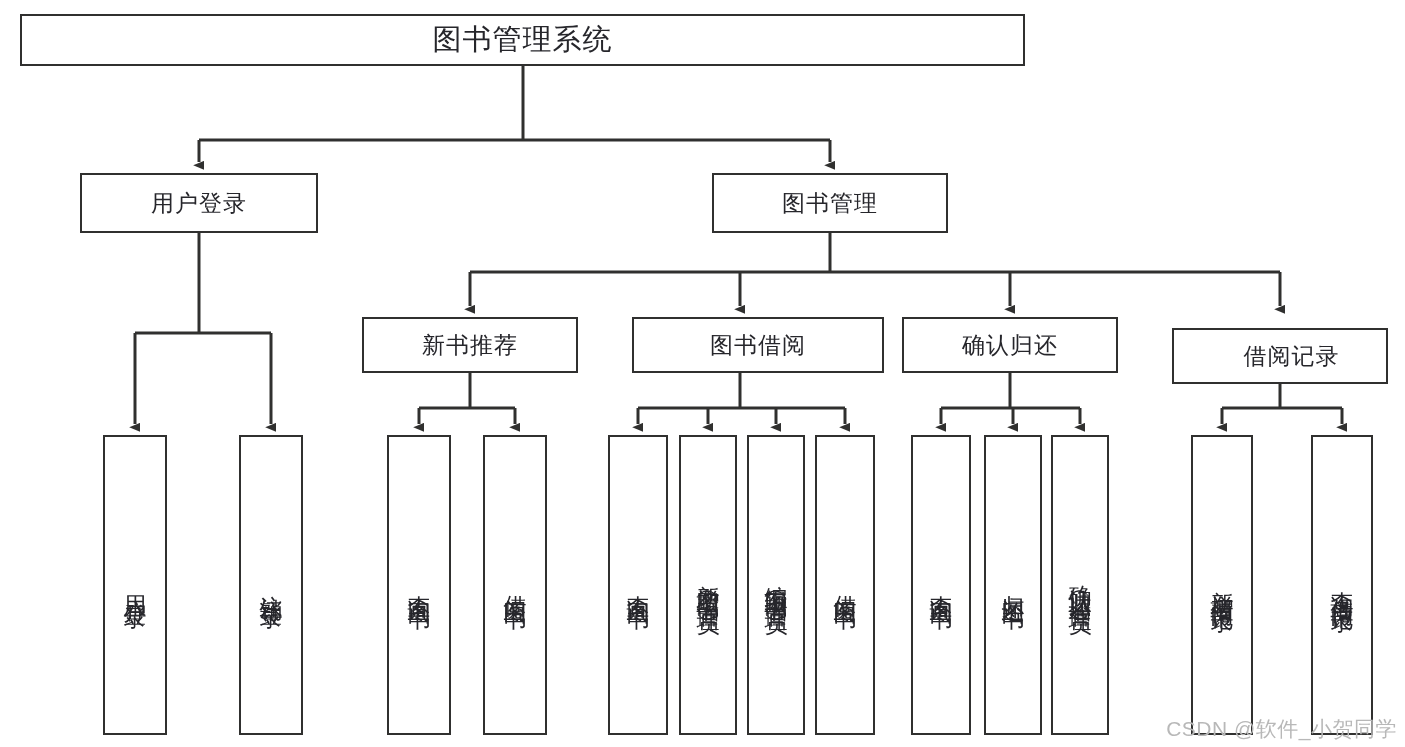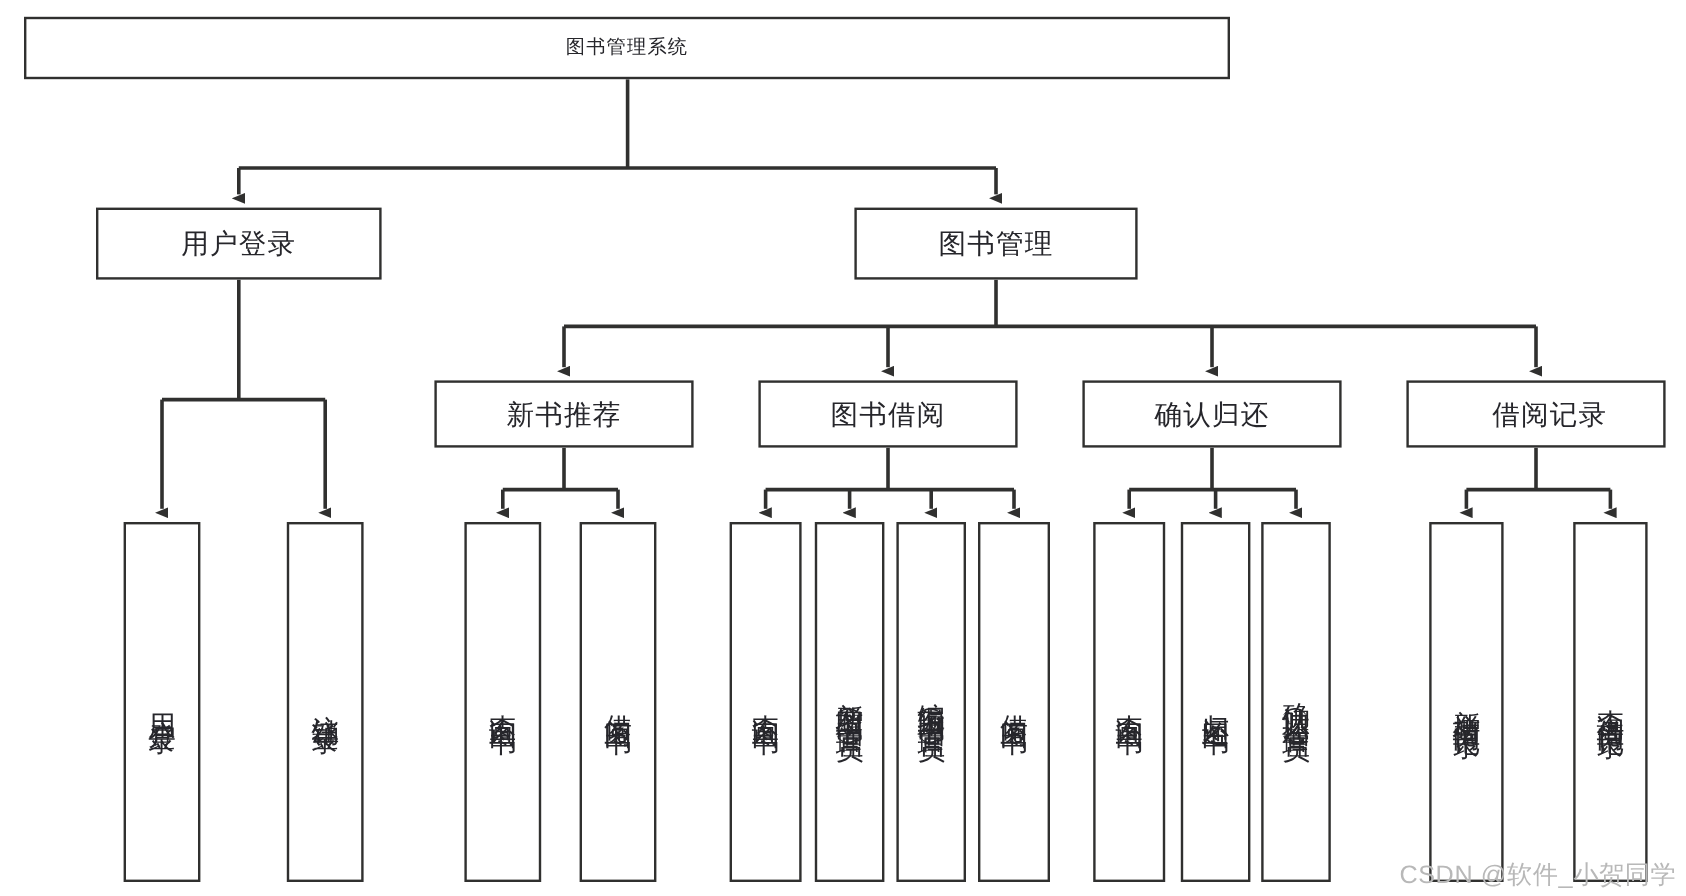--- a/index.html
+++ b/index.html
@@ -45,21 +45,21 @@
   .node-v {
     writing-mode: vertical-rl;
     text-orientation: upright;
     font-size: 23px;
     line-height: 1.35;
     letter-spacing: 4px;
     text-align: center;
     padding: 4px 0;
   }
   #root-node {
-    font-size: 16px;
+    font-size: 29px;
   }
   #watermark {
     position: absolute;
     right: 8px;
     bottom: 4px;
     font-size: 21px;
     color: #b8b8b8;
     white-space: nowrap;
     letter-spacing: 0.5px;
   }
@@ -118,23 +118,23 @@
       <path d="M1342,408 L1342,424" marker-end="url(#arrow)"></path>
     </g>
   </svg>
 
   <div class="node node-h" id="root-node" style="left: 20px; top: 14px; width: 1005px; height: 52px;">图书管理系统</div>
 
   <div class="node node-h" style="left: 80px; top: 173px; width: 238px; height: 60px;">用户登录</div>
   <div class="node node-h" style="left: 712px; top: 173px; width: 236px; height: 60px;">图书管理</div>
 
   <div class="node node-h" style="left: 362px; top: 317px; width: 216px; height: 56px;">新书推荐</div>
-  <div class="node node-h" style="left: 632px; top: 317px; width: 216px; height: 56px;">图书借阅</div>
+  <div class="node node-h" style="left: 632px; top: 317px; width: 252px; height: 56px;">图书借阅</div>
   <div class="node node-h" style="left: 902px; top: 317px; width: 216px; height: 56px;">确认归还</div>
-  <div class="node node-h" style="left: 1172px; top: 317px; width: 216px; height: 56px; padding-left: 23px;">借阅记录</div>
+  <div class="node node-h" style="left: 1172px; top: 328px; width: 216px; height: 56px; padding-left: 23px;">借阅记录</div>
 
   <div class="node node-v" style="left: 103px; top: 435px; width: 64px; height: 300px;">用户登录</div>
   <div class="node node-v" style="left: 239px; top: 435px; width: 64px; height: 300px;">注销登录</div>
   <div class="node node-v" style="left: 387px; top: 435px; width: 64px; height: 300px;">查询图书</div>
   <div class="node node-v" style="left: 483px; top: 435px; width: 64px; height: 300px;">借阅图书</div>
   <div class="node node-v" style="left: 608px; top: 435px; width: 60px; height: 300px;">查询图书</div>
   <div class="node node-v" style="left: 679px; top: 435px; width: 58px; height: 300px;">新增图书（管理员）</div>
   <div class="node node-v" style="left: 747px; top: 435px; width: 58px; height: 300px;">编辑图书（管理员）</div>
   <div class="node node-v" style="left: 815px; top: 435px; width: 60px; height: 300px;">借阅图书</div>
   <div class="node node-v" style="left: 911px; top: 435px; width: 60px; height: 300px;">查询图书</div>

